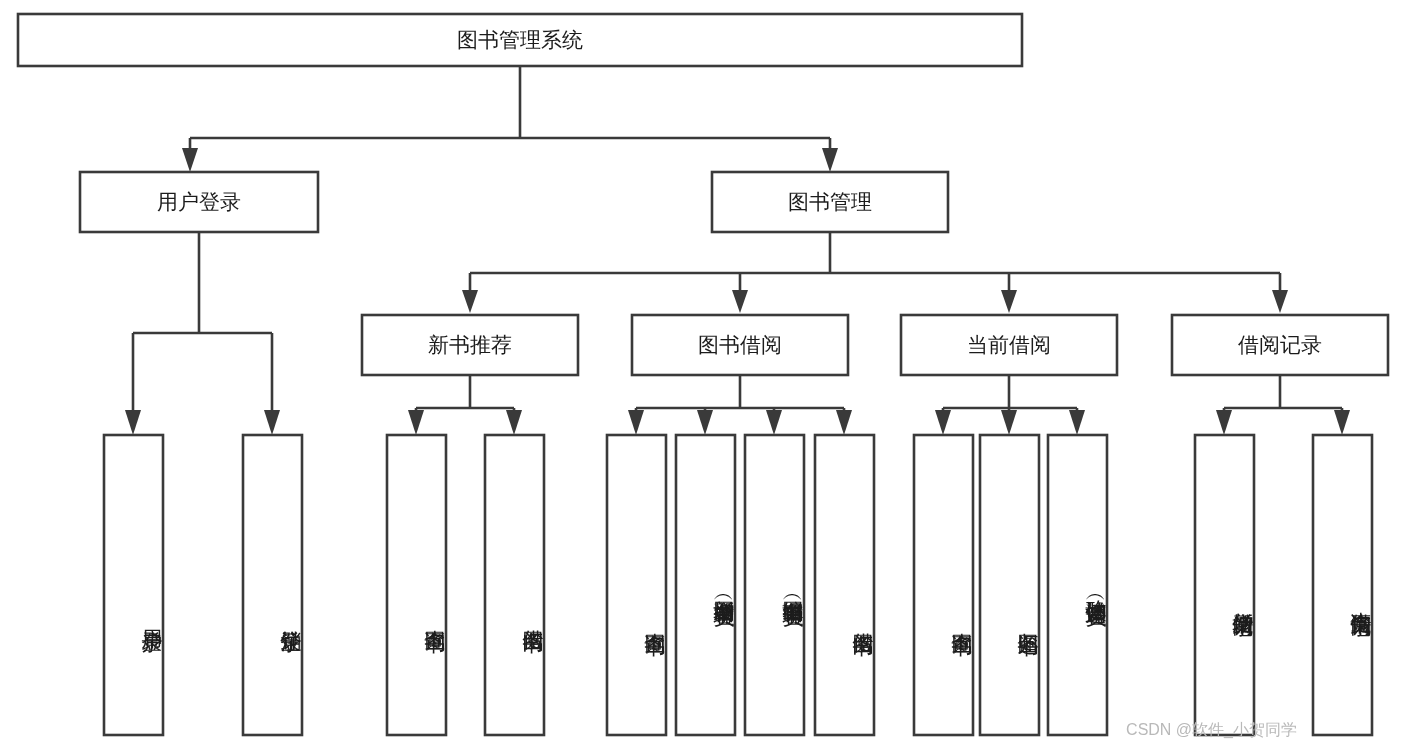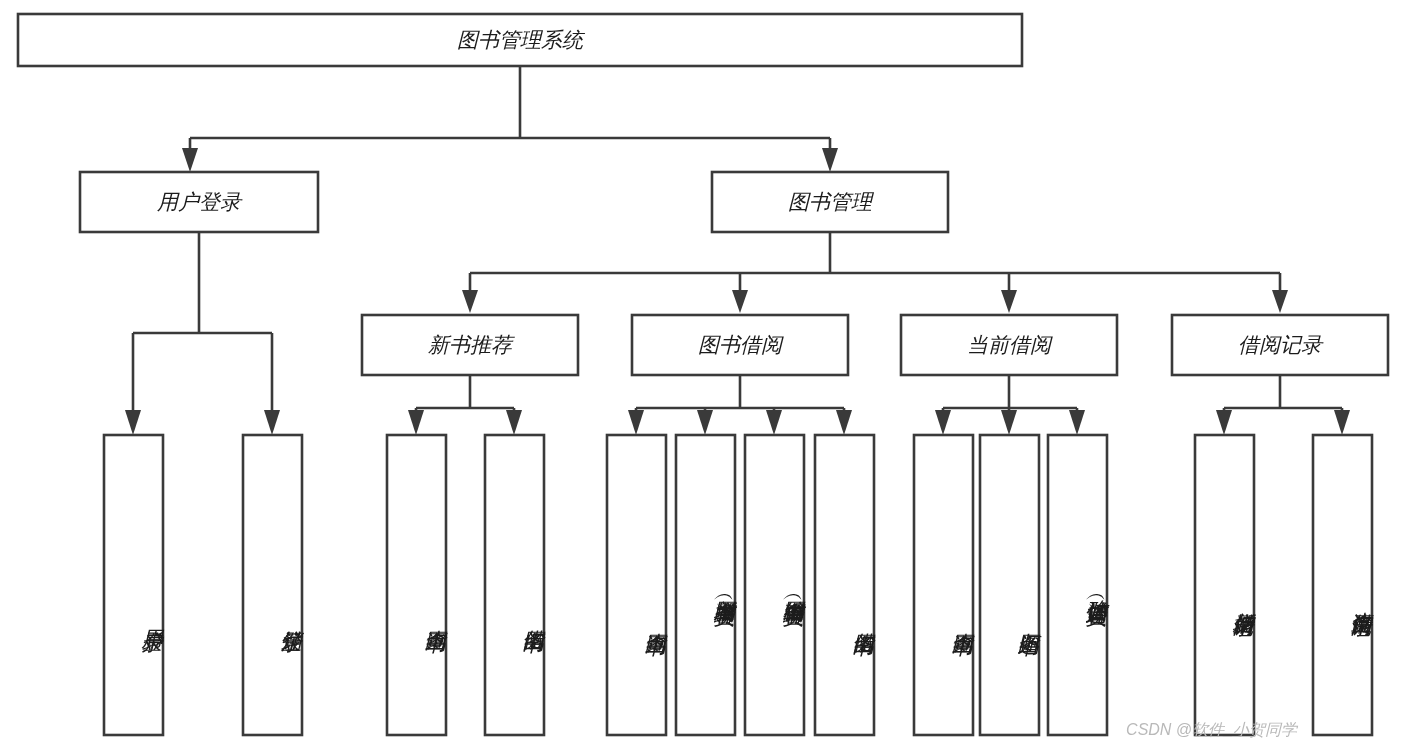--- a/index.html
+++ b/index.html
@@ -11,21 +11,20 @@
     width: 1405px;
     height: 747px;
     font-family: "Liberation Sans", "DejaVu Sans", sans-serif;
     overflow: hidden;
   }
   #chart-root {
     position: relative;
     width: 1305px;
     height: 747px;
     background: #ffffff;
-    font-style: italic;
   }
   svg.flow {
     position: absolute;
     top: 0;
     left: 0;
     width: 1405px;
     height: 747px;
     display: block;
   }
   .node-box {

